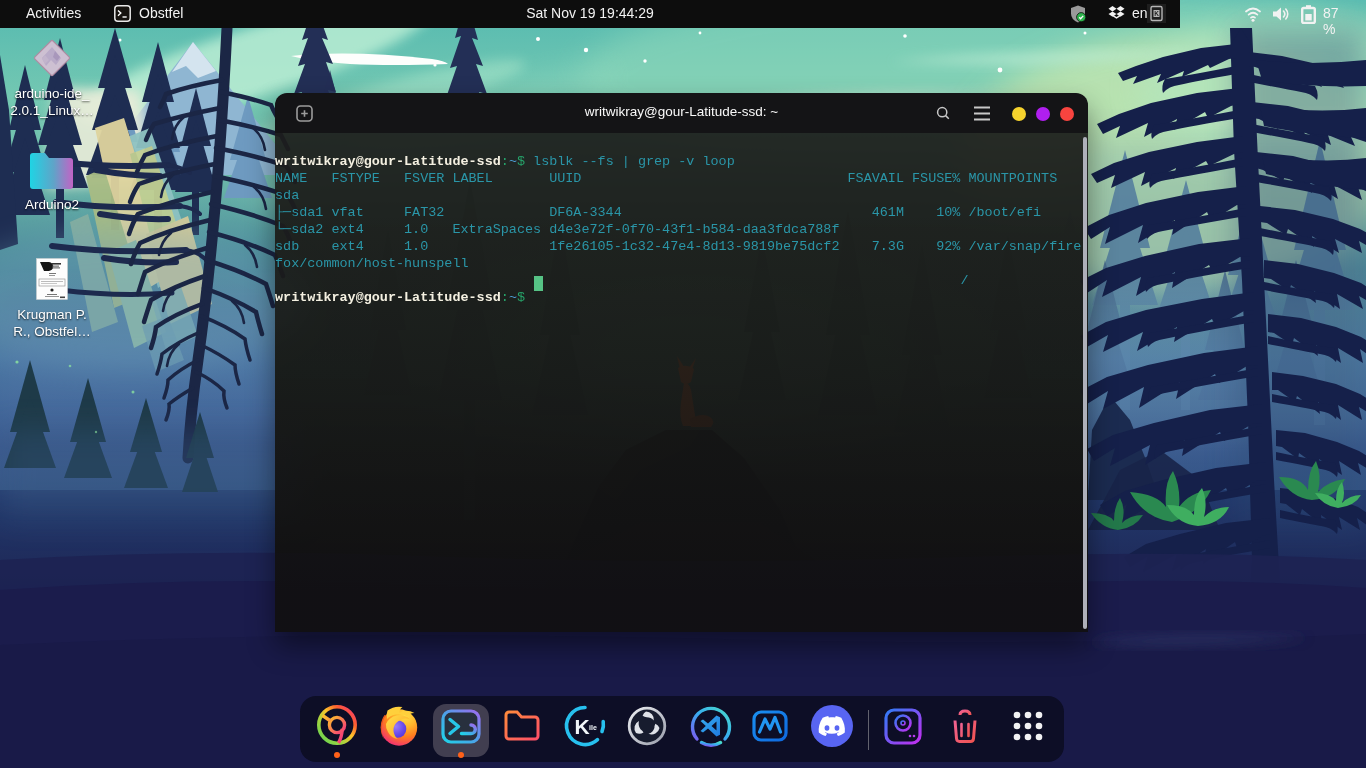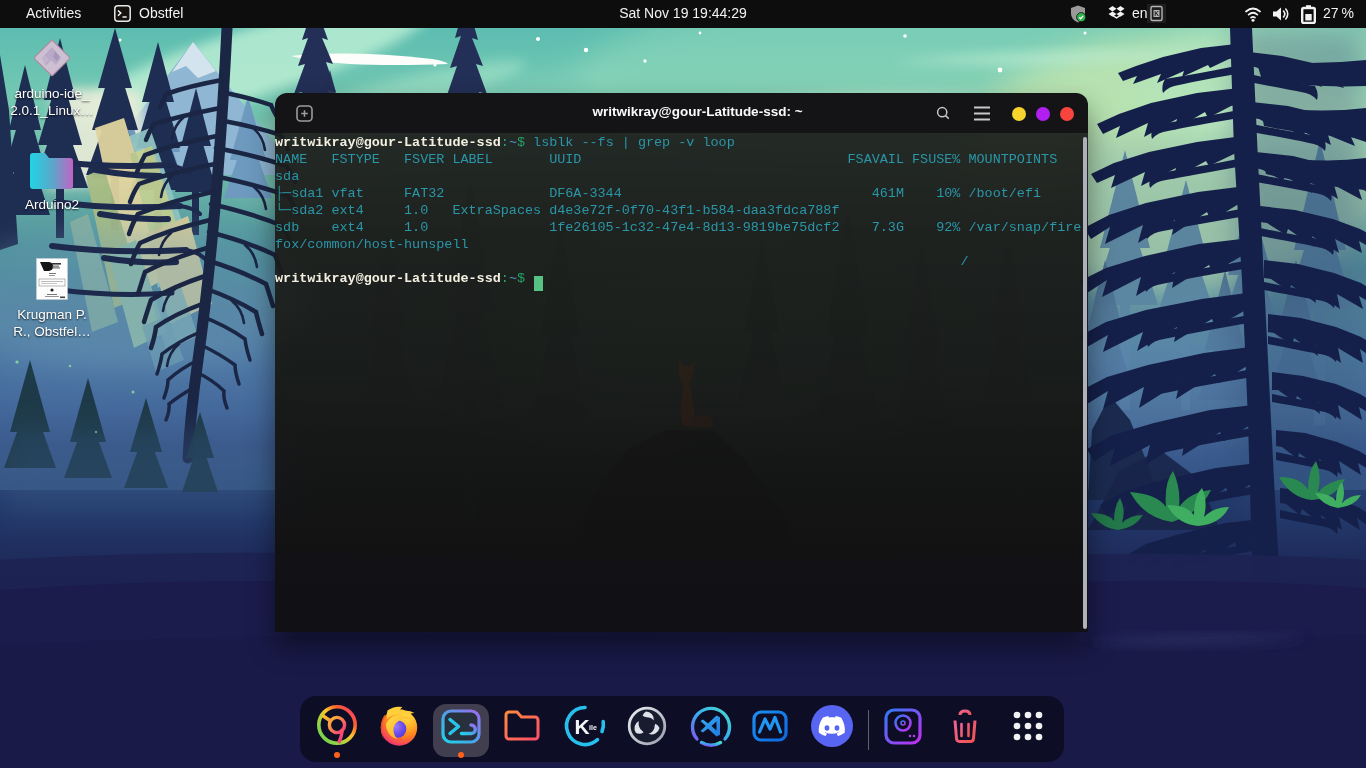--- a/index.html
+++ b/index.html
@@ -1,35 +1,35 @@
 <!DOCTYPE html>
 <html><head><meta charset="utf-8">
 <style>
 html,body{margin:0;padding:0;width:1366px;height:768px;overflow:hidden;background:#111;}
 *{box-sizing:border-box;}
 body{font-family:"Liberation Sans",sans-serif;position:relative;}
 #wall{position:absolute;left:0;top:0;width:1366px;height:768px;}
 
-#topbar{position:absolute;left:0;top:0;width:1366px;height:28px;background:#0d0d0d;color:#f2f2f2;font-size:14px;z-index:50;}
+#topbar{position:absolute;left:0;top:0;width:1180px;height:28px;background:#0d0d0d;color:#f2f2f2;font-size:14px;z-index:50;}
 #topbar .act{position:absolute;left:26px;top:5px;}
 #topbar .appico{position:absolute;left:114px;top:5px;width:17px;height:17px;}
 #topbar .appname{position:absolute;left:139px;top:5px;}
 #topbar .clock{position:absolute;left:0;top:5px;width:100%;text-align:center;}
 #topbar .en{position:absolute;left:1132px;top:5px;}
 #topbar .pct{position:absolute;left:1323px;top:5px;}
 .tray{position:absolute;top:3px;}
 
 .dicon{position:absolute;width:110px;text-align:center;color:#fff;font-size:13.5px;z-index:10;}
 .dicon .lbl{text-shadow:0 1px 2px rgba(0,0,0,.85);line-height:16.5px;margin-top:4px;}
 
 #term{position:absolute;left:275px;top:93px;width:813px;height:539px;z-index:20;border-radius:12px 12px 0 0;box-shadow:0 14px 28px rgba(0,0,0,.45);}
 #tbar{position:absolute;left:0;top:0;width:813px;height:40px;background:#141416;border-radius:12px 12px 0 0;}
-#ttitle{position:absolute;left:0;top:11px;width:100%;text-align:center;color:#fafafa;font-weight:bold;font-size:13.5px;margin-left:16px;}
+#ttitle{position:absolute;left:0;top:11px;width:100%;text-align:center;color:#fafafa;font-weight:normal;font-size:13.5px;}
 #tbody{position:absolute;left:0;top:40px;width:813px;height:499px;background:rgba(28,28,26,0.88);}
-#tpre{margin:0;padding:1px 0 0 0px;font-family:"Liberation Mono",monospace;font-size:13.45px;line-height:17px;letter-spacing:0px;white-space:pre;}
+#tpre{margin:0;padding:20px 0 0 0px;font-family:"Liberation Mono",monospace;font-size:13.45px;line-height:17px;letter-spacing:0px;white-space:pre;}
 .pr{color:#f4f0e1;font-weight:bold;}
 .gn{color:#26a269;}
 .bl{color:#4d9fd6;}
 .ou{color:#2a96a8;}
 #cursor{position:absolute;left:259px;top:183px;width:9px;height:15px;background:#56c385;}
 #sbar{position:absolute;right:1px;top:4px;width:4px;height:492px;background:#aeb0ba;border-radius:2px;}
 
 #dock{position:absolute;left:300px;top:696px;width:764px;height:66px;background:#0d0e26;border-radius:16px;z-index:30;}
 .dk{position:absolute;top:6px;width:48px;height:48px;}
 .dot{position:absolute;top:56px;width:6px;height:6px;border-radius:3px;background:#ff6119;}
@@ -398,21 +398,21 @@
 <div id="topbar">
   <div class="act">Activities</div>
   <svg class="appico" style="left:114px" width="17" height="17" viewBox="0 0 17 17">
       <rect x="0.8" y="0.8" width="15.4" height="15.4" rx="3" fill="#16130f" stroke="#e8e8e8" stroke-width="1.5"></rect>
       <path d="M4 5.5l2.8 2.6L4 10.7" stroke="#fff" stroke-width="1.4" fill="none"></path>
       <path d="M8.5 12h4.2" stroke="#fff" stroke-width="1.4"></path>
     </svg>
   <div class="appname">Obstfel</div>
   <div class="clock">Sat Nov 19 19:44:29</div>
   <div class="en">en</div>
-  <div class="pct">27 %</div>
+  <div class="pct">87 %</div>
   <svg class="tray" style="left:1068px;top:4px" width="20" height="20" viewBox="0 0 20 20">
     <path d="M10 1.5 L17 4 V9.5 Q17 15.5 10 18.5 Q3 15.5 3 9.5 V4 Z" fill="#9a9a9a"></path>
     <circle cx="13.2" cy="13.2" r="4.6" fill="#2eb34d" stroke="#0d0d0d" stroke-width="0.8"></circle>
     <path d="M11.2 13.3 l1.4 1.4 2.6-2.8" fill="none" stroke="#fff" stroke-width="1.3"></path>
   </svg>
   <svg class="tray" style="left:1108px;top:5px" width="17" height="17" viewBox="0 0 17 17">
     <g fill="#f2f2f2">
         <path d="M4.5 1 L8.5 3.7 L4.5 6.4 L0.5 3.7 Z"></path>
         <path d="M12.5 1 L16.5 3.7 L12.5 6.4 L8.5 3.7 Z"></path>
         <path d="M4.5 6.4 L8.5 9.1 L4.5 11.8 L0.5 9.1 Z"></path>

